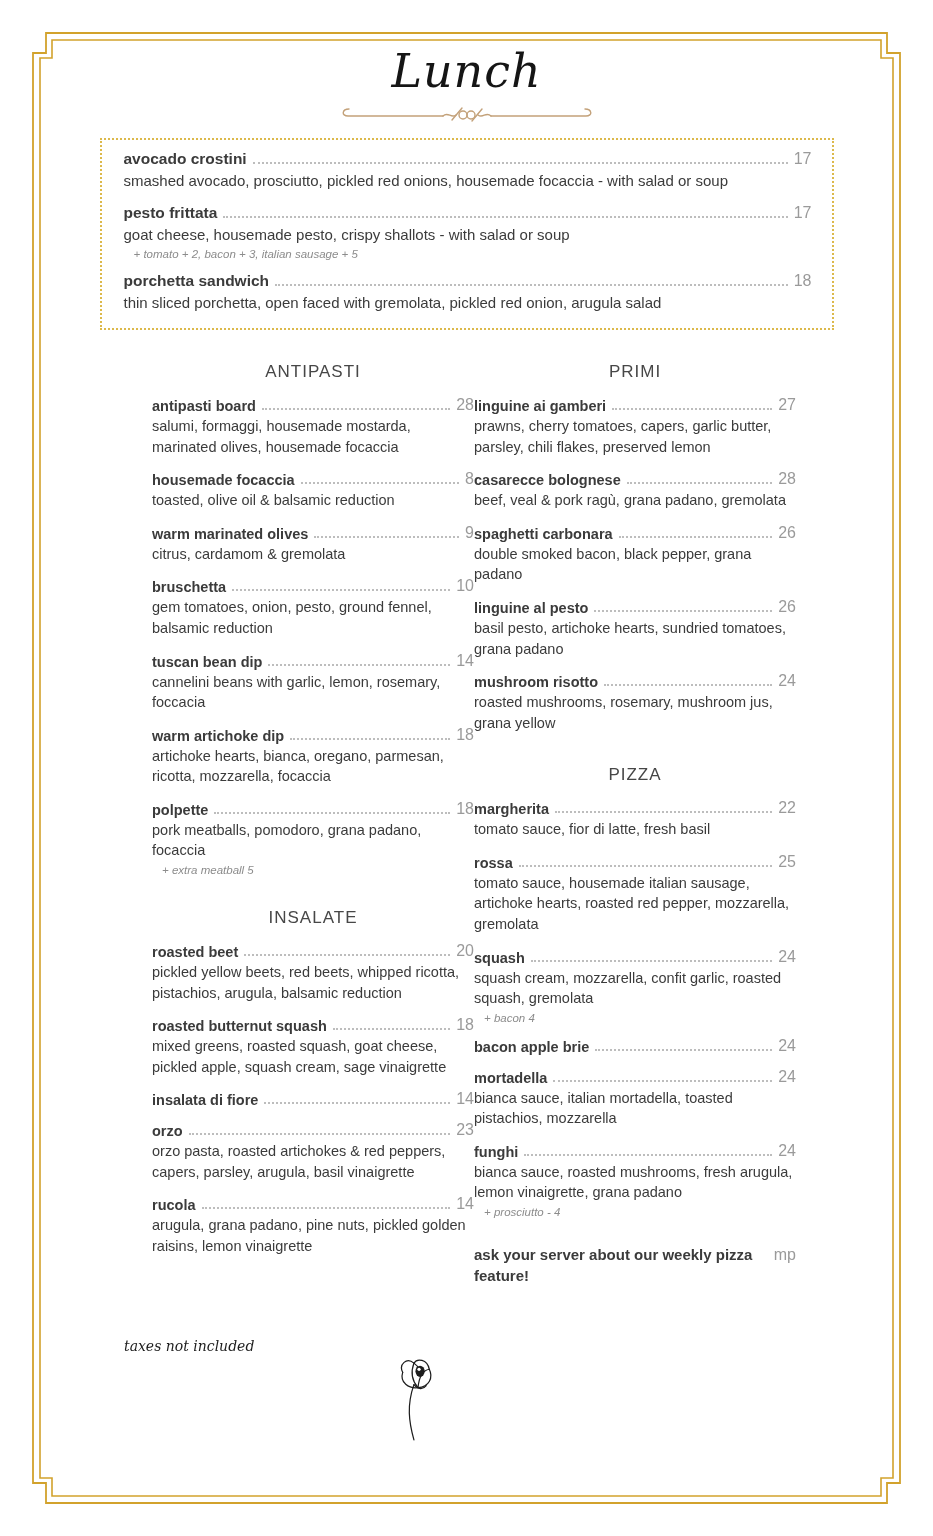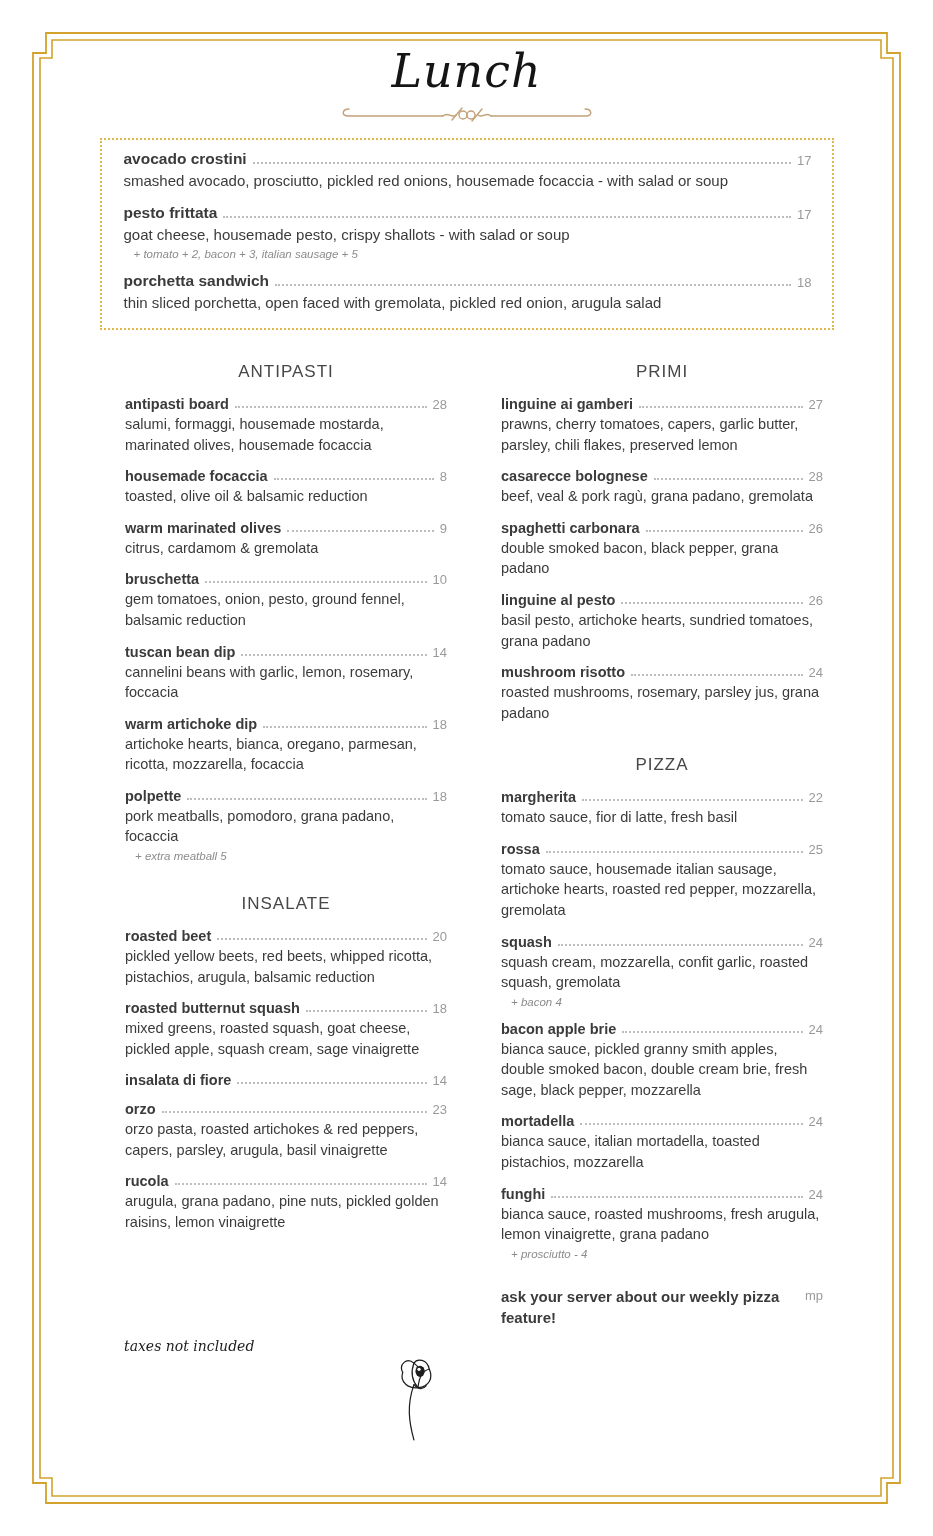--- a/index.html
+++ b/index.html
@@ -38,29 +38,29 @@
     margin:12px auto 0 auto;
     border:2px dotted var(--dotted-gold);
     padding:10px 20px 12px 22px;
   }
   .featured .item{margin:0 0 12px 0;}
   .featured .item:last-child{margin-bottom:2px;}
   .row{display:flex;align-items:flex-end;}
   .nm{font-weight:bold;font-size:15px;color:var(--text-dark);white-space:nowrap;}
   .featured .nm{font-size:15.5px;}
   .leader{flex:1;border-bottom:2px dotted var(--leader-gray);margin:0 6px 4px 6px;}
-  .pr{font-size:13px;color:var(--price-gray);white-space:nowrap;}
+  .pr{font-size:16px;color:var(--price-gray);white-space:nowrap;}
   .desc{font-size:15px;line-height:1.38;margin-top:3px;color:var(--text-dark);}
   .note{font-size:11.5px;font-style:italic;color:var(--note-gray);margin:3px 0 0 10px;}
   .note:empty{display:none;}
   .cols{
     display:flex;
     margin:0 0 10px 125px;
     width:698px;
-    justify-content:space-between;
+    justify-content:center;
   }
   .col{width:322px;}
   .sec-title{
     font-size:17px;
     font-weight:400;
     letter-spacing:1px;
     color:#474747;
     text-align:center;
     margin:32px 0 14px 0;
   }
@@ -315,21 +315,21 @@
               <div class="desc">basil pesto, artichoke hearts, sundried tomatoes, grana padano</div>
 
             </div>
 
             <div class="item">
               <div class="row">
                 <span class="nm">mushroom risotto</span>
                 <span class="leader"></span>
                 <span class="pr">24</span>
               </div>
-              <div class="desc">roasted mushrooms, rosemary, parsley jus, grana padano</div>
+              <div class="desc">roasted mushrooms, rosemary, mushroom jus, grana yellow</div>
 
             </div>
           </div>
 
         <h2 class="sec-title">PIZZA</h2>
         <div>
 
             <div class="item">
               <div class="row">
                 <span class="nm">margherita</span>
@@ -359,21 +359,20 @@
               <div class="desc">squash cream, mozzarella, confit garlic, roasted squash, gremolata</div>
               <div class="note">+ bacon 4</div>
             </div>
 
             <div class="item">
               <div class="row">
                 <span class="nm">bacon apple brie</span>
                 <span class="leader"></span>
                 <span class="pr">24</span>
               </div>
-              <div class="desc">bianca sauce, pickled granny smith apples, double smoked bacon, double cream brie, fresh sage, black pepper, mozzarella</div>
 
             </div>
 
             <div class="item">
               <div class="row">
                 <span class="nm">mortadella</span>
                 <span class="leader"></span>
                 <span class="pr">24</span>
               </div>
               <div class="desc">bianca sauce, italian mortadella, toasted pistachios, mozzarella</div>

